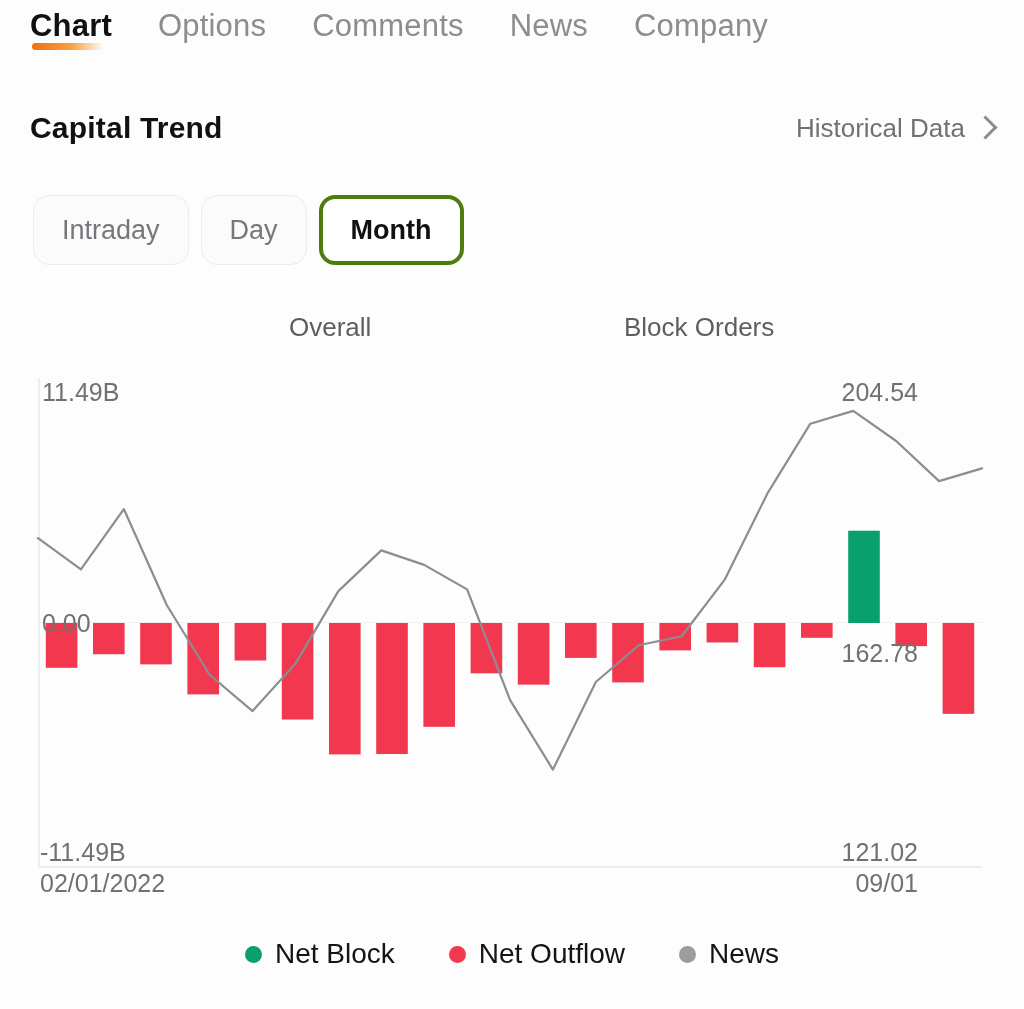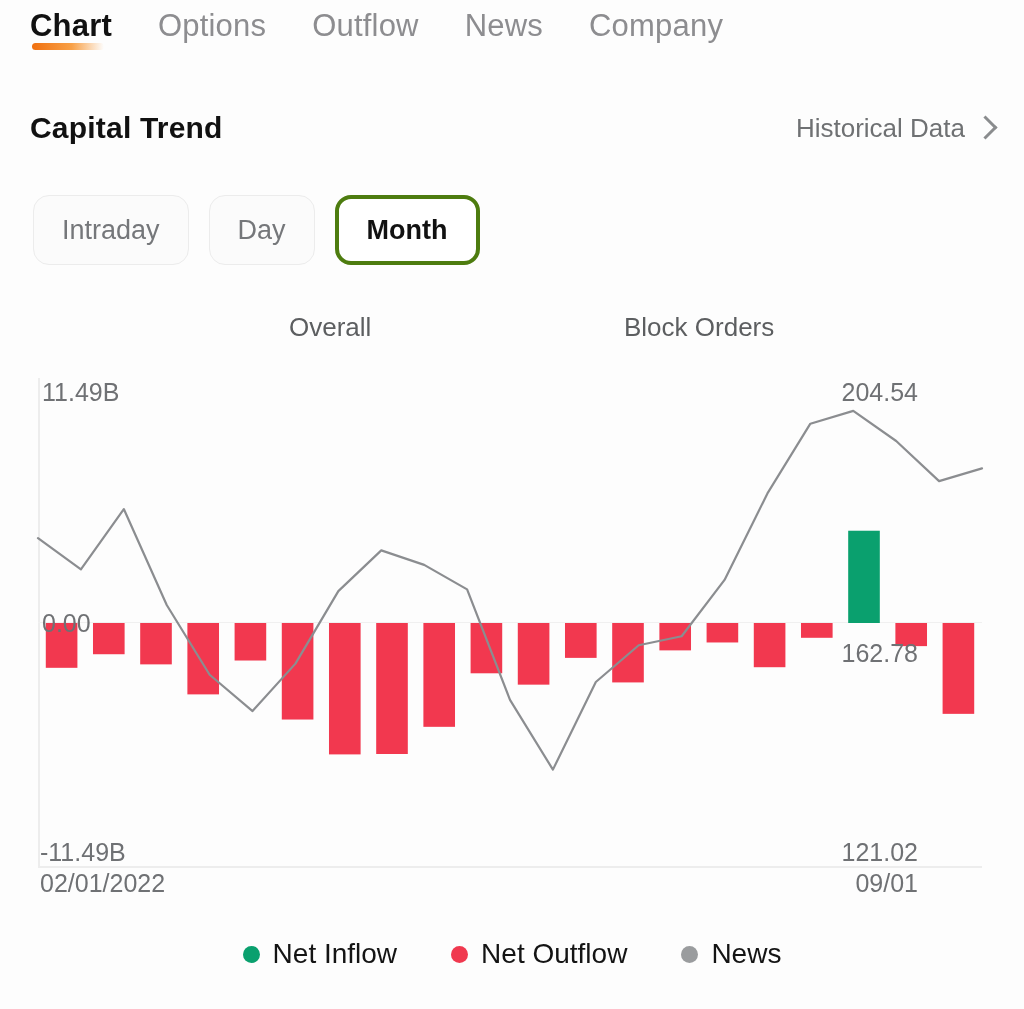--- a/index.html
+++ b/index.html
@@ -31,21 +31,21 @@
   .sectionhead{
     position:absolute;left:0;top:98px;width:1024px;height:60px;
     display:flex;align-items:center;justify-content:space-between;
     padding:0 30px;box-sizing:border-box;
   }
   .sectiontitle{font-size:30px;font-weight:bold;color:#111;letter-spacing:.2px;}
   .histlink{display:flex;align-items:center;gap:12px;font-size:26px;color:#6f7173;cursor:pointer;}
   .chev{display:inline-block;width:14px;height:14px;border-right:3px solid #8a8c8e;border-top:3px solid #8a8c8e;transform:rotate(45deg);margin-bottom:2px;}
 
   
-  .pills{position:absolute;left:33px;top:195px;display:flex;gap:20px;align-items:center;}
+  .pills{position:absolute;left:33px;top:195px;display:flex;gap:12px;align-items:center;}
   .pill{
     border:1.5px solid #ececec;background:#fbfbfb;border-radius:16px;
     height:70px;display:flex;align-items:center;justify-content:center;
     font-size:27px;color:#75777a;padding:0 28px;box-sizing:border-box;cursor:pointer;
   }
   .pill.selected{border:4px solid #4d7c0f;background:#fff;color:#111;font-weight:bold;}
 
   
   .subtabs{position:absolute;left:0;top:312px;width:1024px;height:40px;margin-left:19px;}
   .subtab{position:absolute;font-size:26px;color:#5c5e60;cursor:pointer;white-space:nowrap;}
@@ -83,21 +83,21 @@
 
   <div class="topnav">
     <div class="navitem active">
       <span>Chart</span>
       <span class="underline"></span>
     </div>
     <div class="navitem">
       <span>Options</span>
     </div>
     <div class="navitem">
-      <span>Outflow</span>
+      <span>Comments</span>
     </div>
     <div class="navitem">
       <span>News</span>
     </div>
     <div class="navitem">
       <span>Company</span>
     </div>
   </div>
 
   <div class="sectionhead">
@@ -164,21 +164,21 @@
   <div class="lbl ml">0.00</div>
   <div class="lbl mr">162.78</div>
   <div class="lbl bl">-11.49B</div>
   <div class="lbl br">121.02</div>
   <div class="lbl dl">02/01/2022</div>
   <div class="lbl dr">09/01</div>
 
   <div class="legend">
     <div class="lgitem">
       <span class="dot" id="dot-inflow" style="background: rgb(10, 160, 110);"></span>
-      <span>Net Inflow</span>
+      <span>Net Block</span>
     </div>
     <div class="lgitem">
       <span class="dot" id="dot-outflow" style="background: rgb(240, 57, 79);"></span>
       <span>Net Outflow</span>
     </div>
     <div class="lgitem">
       <span class="dot" id="dot-close" style="background: rgb(154, 156, 158);"></span>
       <span>News</span>
     </div>
   </div>

